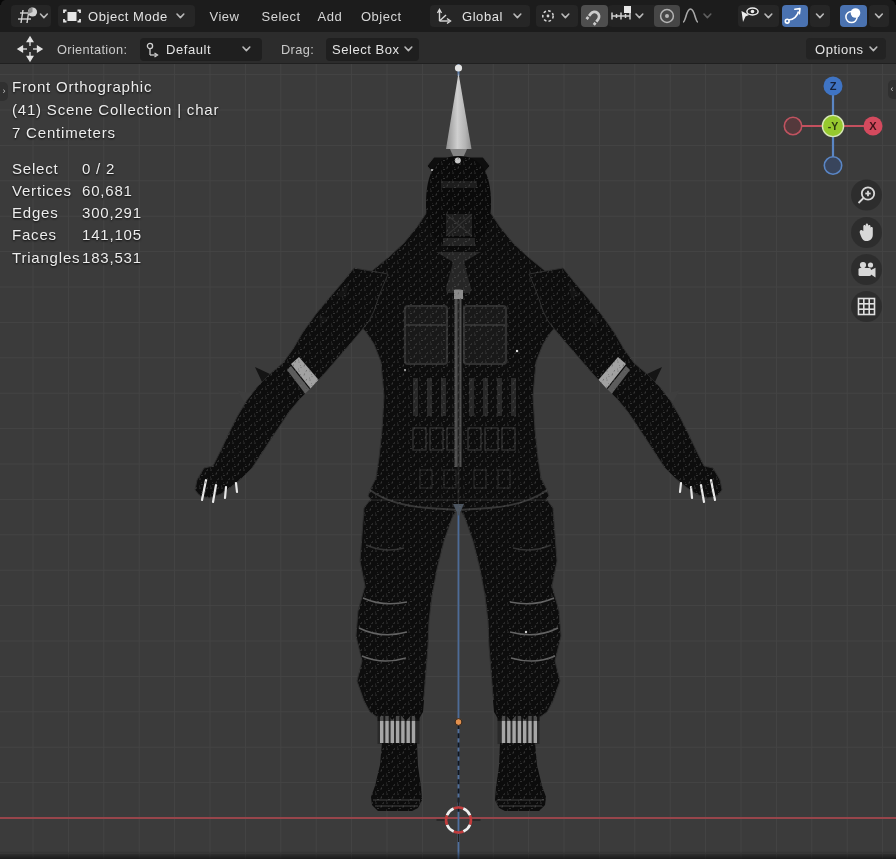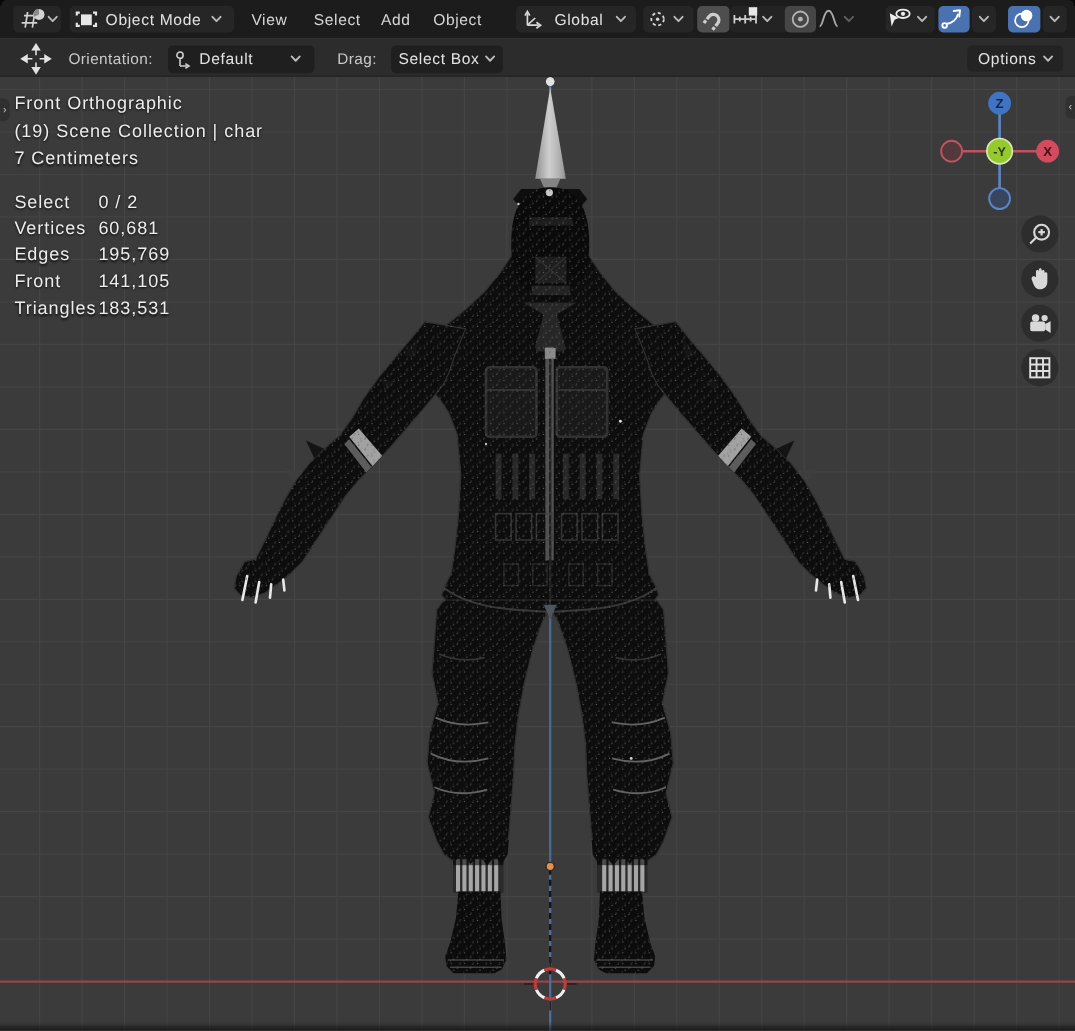--- a/index.html
+++ b/index.html
@@ -466,28 +466,28 @@
         <path d="M0,0 L3.4,3.6 L6.8,0" fill="none" stroke="#b9b9b9" stroke-width="1.6" stroke-linecap="round" stroke-linejoin="round"></path>
       </g>
   <rect x="806" y="6" width="80" height="21.5" rx="4" fill="#232323"></rect>
   <text x="815" y="21.5" class="t13">Options</text>
   <g transform="translate(870,15)">
         <path d="M0,0 L3.4,3.6 L6.8,0" fill="none" stroke="#b9b9b9" stroke-width="1.6" stroke-linecap="round" stroke-linejoin="round"></path>
       </g>
 </svg>
 
 <div class="ovl" style="left:12px;top:78px">Front Orthographic</div>
-<div class="ovl" style="left:12px;top:101px">(19) Scene Collection | char</div>
+<div class="ovl" style="left:12px;top:101px">(41) Scene Collection | char</div>
 <div class="ovl" style="left:12px;top:124px">7 Centimeters</div>
 <div class="ovl" style="left:12px;top:160px">Select</div>
     <div class="ovl" style="left:82px;top:160px">0 / 2</div>
 <div class="ovl" style="left:12px;top:182px">Vertices</div>
     <div class="ovl" style="left:82px;top:182px">60,681</div>
 <div class="ovl" style="left:12px;top:204px">Edges</div>
-    <div class="ovl" style="left:82px;top:204px">195,769</div>
-<div class="ovl" style="left:12px;top:226px">Front</div>
+    <div class="ovl" style="left:82px;top:204px">300,291</div>
+<div class="ovl" style="left:12px;top:226px">Faces</div>
     <div class="ovl" style="left:82px;top:226px">141,105</div>
 <div class="ovl" style="left:12px;top:249px">Triangles</div>
     <div class="ovl" style="left:82px;top:249px">183,531</div>
 
 <div style="position:absolute;left:0;top:82px;width:8px;height:19px;background:#303030;border-radius:0 5px 5px 0;color:#c5c5c5;font-size:9px;line-height:19px;text-align:center;font-family:'Liberation Sans',sans-serif">›</div>
 <div style="position:absolute;right:0;top:80px;width:8px;height:19px;background:#303030;border-radius:5px 0 0 5px;color:#c5c5c5;font-size:9px;line-height:19px;text-align:center;font-family:'Liberation Sans',sans-serif">‹</div>
 
 </div>
 </body></html>

